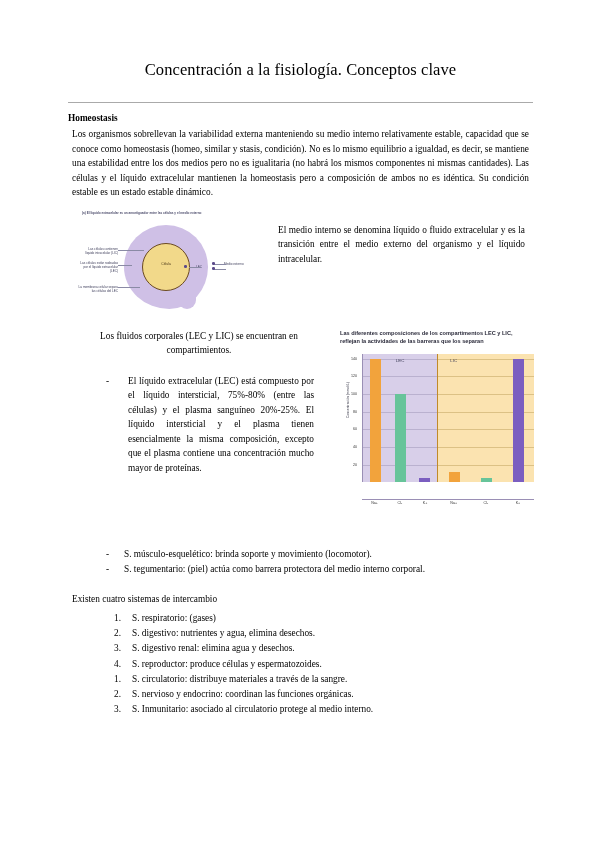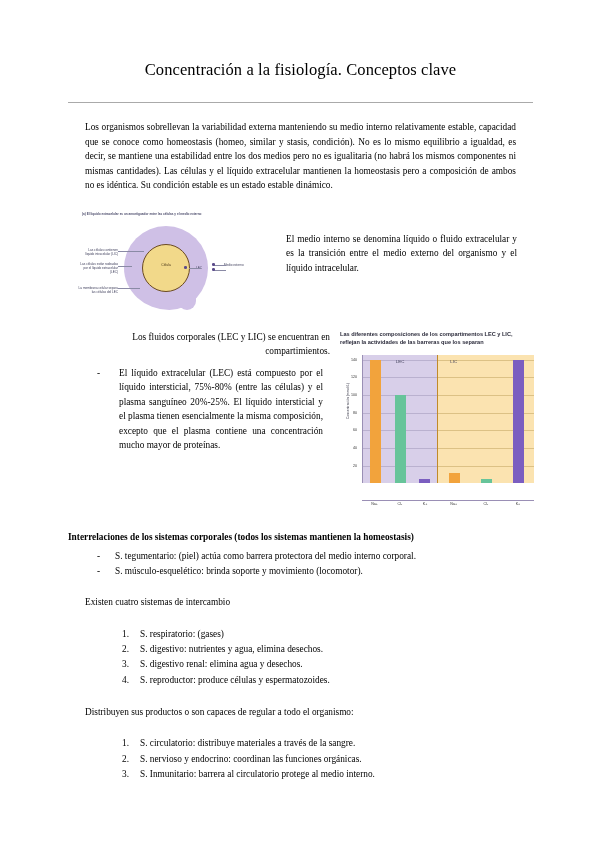--- a/index.html
+++ b/index.html
@@ -44,21 +44,21 @@
   }
   .sec-head {
     font-weight: bold;
     font-size: 9.3px;
     margin: 0 0 1px 0;
   }
   p.body {
     font-size: 9.3px;
     line-height: 14.6px;
     text-align: justify;
-    margin: 17px;
+    margin: 4px;
   }
   .spacer-12 { height: 12px; }
   .spacer-14 { height: 14px; }
 
   
   .fig-row {
     display: flex;
     align-items: flex-start;
     margin-top: 9px;
   }
@@ -68,21 +68,21 @@
   }
   .fig-text {
     flex: 1;
     padding-left: 6px;
     padding-top: 6px;
   }
   .fig-text p {
     font-size: 9.3px;
     line-height: 14.4px;
     text-align: justify;
-    margin: 16px;
+    margin: 8px;
   }
   .fig-text .gap { height: 13px; }
 
   
   .cell-fig {
     position: relative;
     width: 196px;
     height: 108px;
     font-family: "Liberation Sans", sans-serif;
   }
@@ -177,45 +177,45 @@
     flex: none;
   }
   .mid-right {
     flex: 1;
     padding-left: 8px;
   }
   .mid-left p.intro {
     font-size: 9.3px;
     line-height: 14.5px;
     margin: 0;
-    text-align: right;
+    text-align: center;
   }
   ul.dash {
     list-style: none;
-    margin: 7px;
+    margin: 16px;
     padding: 0 0 0 22px;
   }
   ul.dash > li {
     position: relative;
     font-size: 9.3px;
     line-height: 14.5px;
     text-align: justify;
     padding-left: 22px;
     margin: 0;
   }
   ul.dash > li::before {
     content: "-";
     position: absolute;
     left: 0;
     top: 0;
   }
   ul.dash.wide > li { padding-left: 18px; }
 
   ol.num {
-    margin: 8px;
+    margin: 0;
     padding: 0 0 0 46px;
     list-style: none;
     counter-reset: li;
   }
   ol.num > li {
     position: relative;
     counter-increment: li;
     font-size: 9.3px;
     line-height: 15.2px;
     padding-left: 18px;
@@ -347,20 +347,21 @@
 </style>
 </head>
 <body>
 
 <div class="page">
   <div class="content">
 
     <h1 class="doc-title">Concentración a la fisiología. Conceptos clave</h1>
     <hr class="rule">
 
+    <div class="sec-head">Homeostasis</div>
     <p class="body">Los organismos sobrellevan la variabilidad externa manteniendo su medio interno relativamente estable, capacidad que se conoce como homeostasis (homeo, similar y stasis, condición). No es lo mismo equilibrio a igualdad, es decir, se mantiene una estabilidad entre los dos medios pero no es igualitaria (no habrá los mismos componentes ni mismas cantidades). Las células y el líquido extracelular mantienen la homeostasis pero a composición de ambos no es idéntica. Su condición estable es un estado estable dinámico.</p>
 
     <div class="fig-row">
       <div class="fig-cell">
         <div class="cell-fig">
           <div class="fig-caption-top">(a) El líquido extracelular es un amortiguador entre las células y el medio externo</div>
           <div class="blob"></div>
           <div class="blob-tail"></div>
           <div class="cell-circle"></div>
           <div class="cell-label">Célula</div>
@@ -454,35 +455,33 @@
                 <div class="xtick">K+</div>
               </div>
           </div>
         </div>
       </div>
     </div>
 
     <div class="spacer-12"></div>
 
     <div class="spacer-14"></div>
-    <div class="sec-head">Interrelaciones de los sistemas corporales (todos los sistemas mantienen la homeostasis)</div>
     <ul class="dash wide">
+      <li>S. músculo-esquelético: brinda soporte y movimiento (locomotor).</li>
       <li>S. tegumentario: (piel) actúa como barrera protectora del medio interno corporal.</li>
-      <li>S. músculo-esquelético: brinda soporte y movimiento (locomotor).</li>
     </ul>
 
     <p class="body">Existen cuatro sistemas de intercambio</p>
     <ol class="num">
       <li>S. respiratorio: (gases)</li>
       <li>S. digestivo: nutrientes y agua, elimina desechos.</li>
       <li>S. digestivo renal: elimina agua y desechos.</li>
       <li>S. reproductor: produce células y espermatozoides.</li>
     </ol>
 
-    <p class="body">Distribuyen sus productos o son capaces de regular a todo el organismo:</p>
     <ol class="num">
       <li>S. circulatorio: distribuye materiales a través de la sangre.</li>
       <li>S. nervioso y endocrino: coordinan las funciones orgánicas.</li>
-      <li>S. Inmunitario: barrera al circulatorio protege al medio interno.</li>
+      <li>S. Inmunitario: asociado al circulatorio protege al medio interno.</li>
     </ol>
 
   </div>
 </div>
 
 </body></html>

